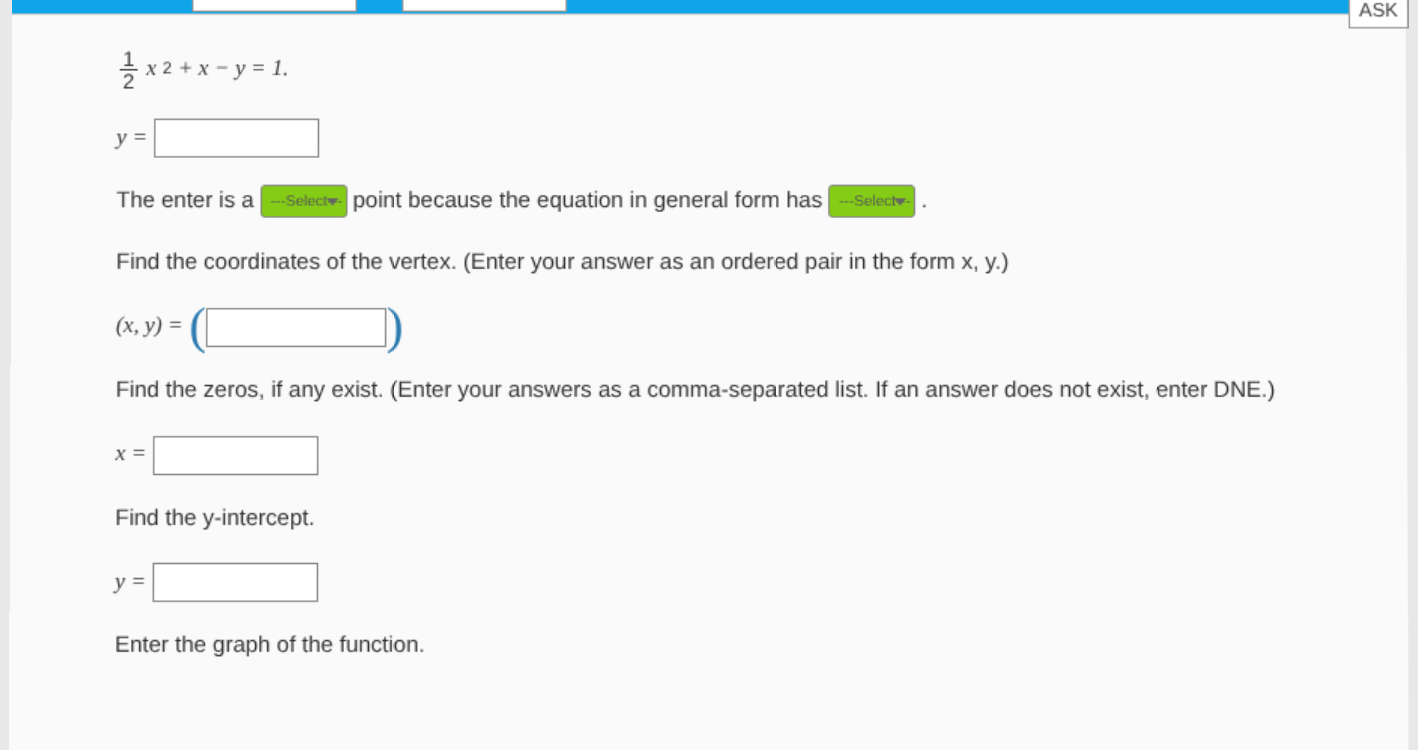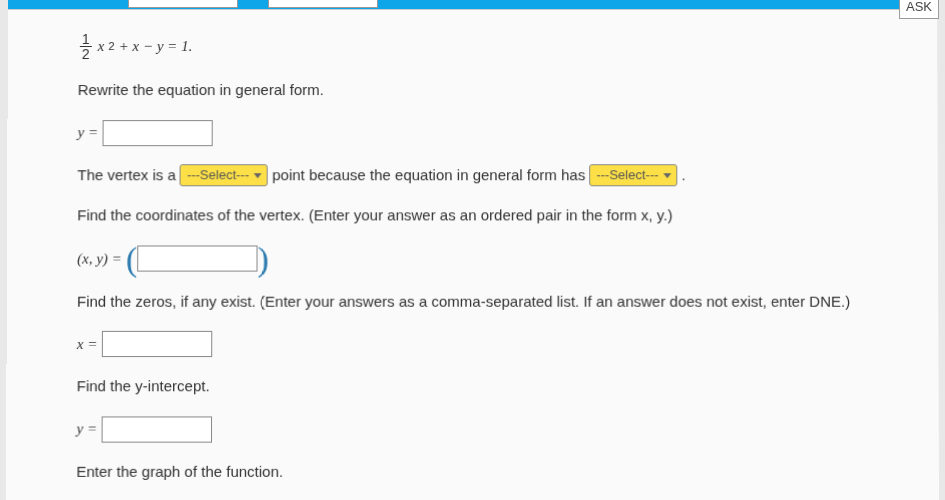--- a/index.html
+++ b/index.html
@@ -80,24 +80,24 @@
     height: 26px;
     border: 1px solid #888;
     background: #fff;
     padding: 2px 4px;
     font-size: 14px;
   }
   .w-short { width: 110px; }
   .w-med { width: 120px; }
   .select-box {
     border: 1px solid #888;
-    background: #fde047;
+    background: #84cc16;
     border-radius: 3px;
-    padding: 2px 18px 2px 6px;
-    font-size: 13px;
+    padding: 2px 2px 2px 6px;
+    font-size: 10px;
     color: #555;
     position: relative;
     display: inline-flex;
     align-items: center;
     height: 22px;
   }
   .select-box::after {
     content: '';
     position: absolute;
     right: 5px;
@@ -134,31 +134,28 @@
     <div class="row">
       <span class="math-frac">
         <span class="num">1</span>
         <span class="den">2</span>
       </span>
       <span class="italic">x</span>
         <sup>2</sup>
       <span class="italic"> + x − y = 1.</span>
     </div>
 
-    <div class="row row-block">
-      <span>Rewrite the equation in general form.</span>
-    </div>
 
     <div class="row">
       <span class="italic">y =</span>
       <input class="ans-input w-short" type="text" style="">
     </div>
 
     <div class="row">
-      <span>The vertex is a </span>
+      <span>The enter is a </span>
       <span class="select-box">---Select---</span>
       <span> point because the equation in general form has </span>
       <span class="select-box">---Select---</span>
       <span> .</span>
     </div>
 
     <div class="row row-block">
       <span>Find the coordinates of the vertex. (Enter your answer as an ordered pair in the form x, y.)</span>
     </div>
 

